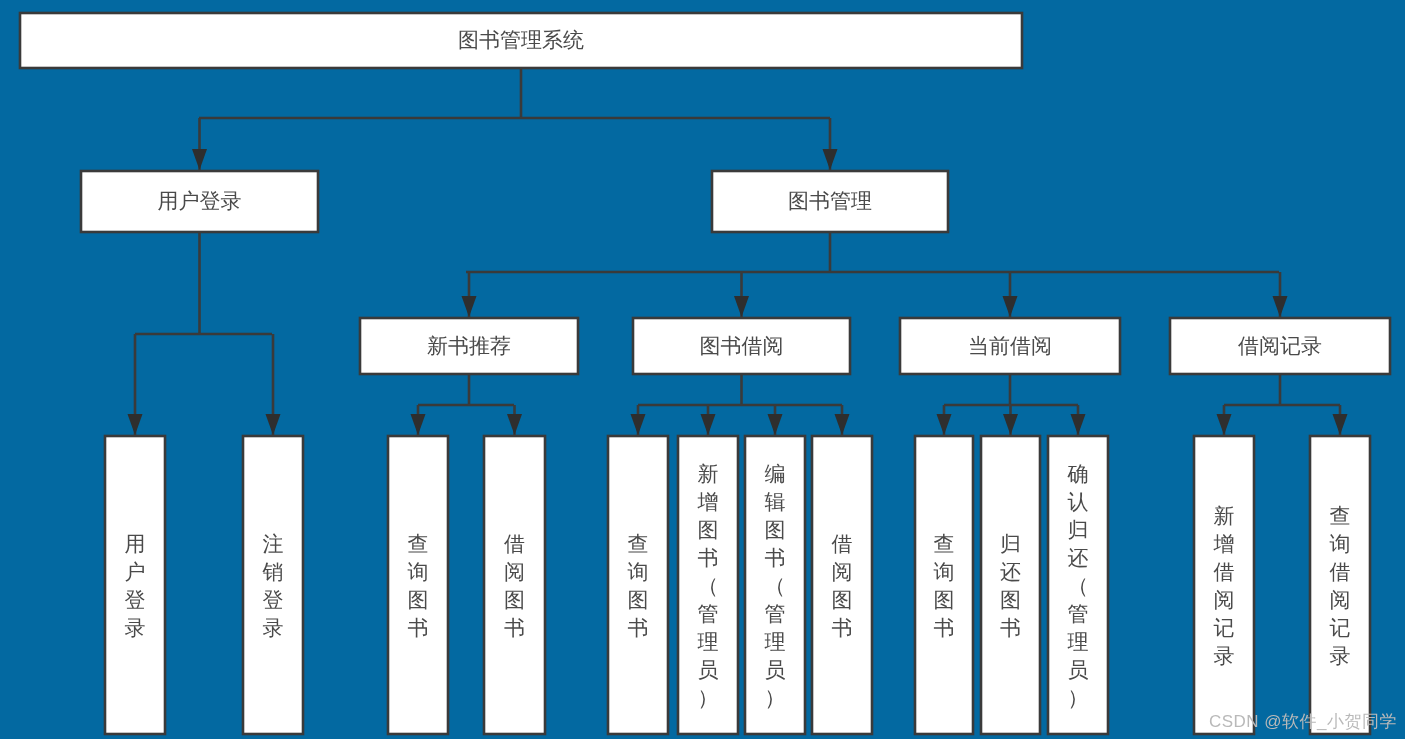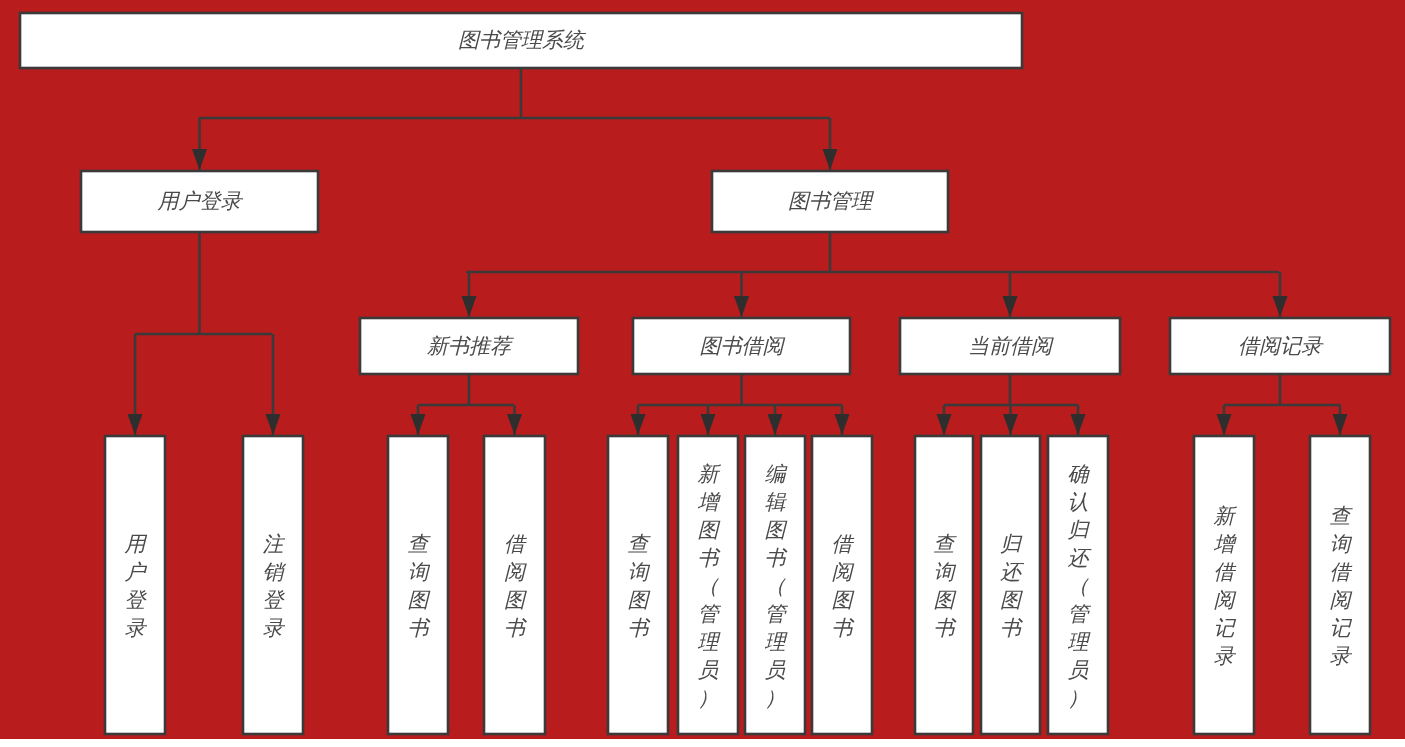--- a/index.html
+++ b/index.html
@@ -7,23 +7,22 @@
     padding: 0;
     background: #ffffff;
   }
   body {
     font-family: "Liberation Sans", "DejaVu Sans", sans-serif;
   }
   #page {
     position: relative;
     width: 1405px;
     height: 739px;
-    background: #b91c1c;
+    background: #0369a1;
     overflow: hidden;
-    font-style: italic;
   }
   svg#diagram {
     position: absolute;
     left: 0;
     top: 0;
     width: 1405px;
     height: 747px;
     display: block;
   }
   .node-box {
@@ -217,14 +216,15 @@
           <rect class="node-box" x="1194" y="436" width="60" height="298"></rect>
           <text class="node-label-vertical" x="1224" y="522.84"><tspan x="1224" dy="0">新</tspan><tspan x="1224" dy="28">增</tspan><tspan x="1224" dy="28">借</tspan><tspan x="1224" dy="28">阅</tspan><tspan x="1224" dy="28">记</tspan><tspan x="1224" dy="28">录</tspan></text>
         </g>
         <g>
           <rect class="node-box" x="1310" y="436" width="60" height="298"></rect>
           <text class="node-label-vertical" x="1340" y="522.84"><tspan x="1340" dy="0">查</tspan><tspan x="1340" dy="28">询</tspan><tspan x="1340" dy="28">借</tspan><tspan x="1340" dy="28">阅</tspan><tspan x="1340" dy="28">记</tspan><tspan x="1340" dy="28">录</tspan></text>
         </g>
       </g>
   </svg>
 
+  <div class="watermark">CSDN @软件_小贺同学</div>
 
 </div>
 
 </body></html>

